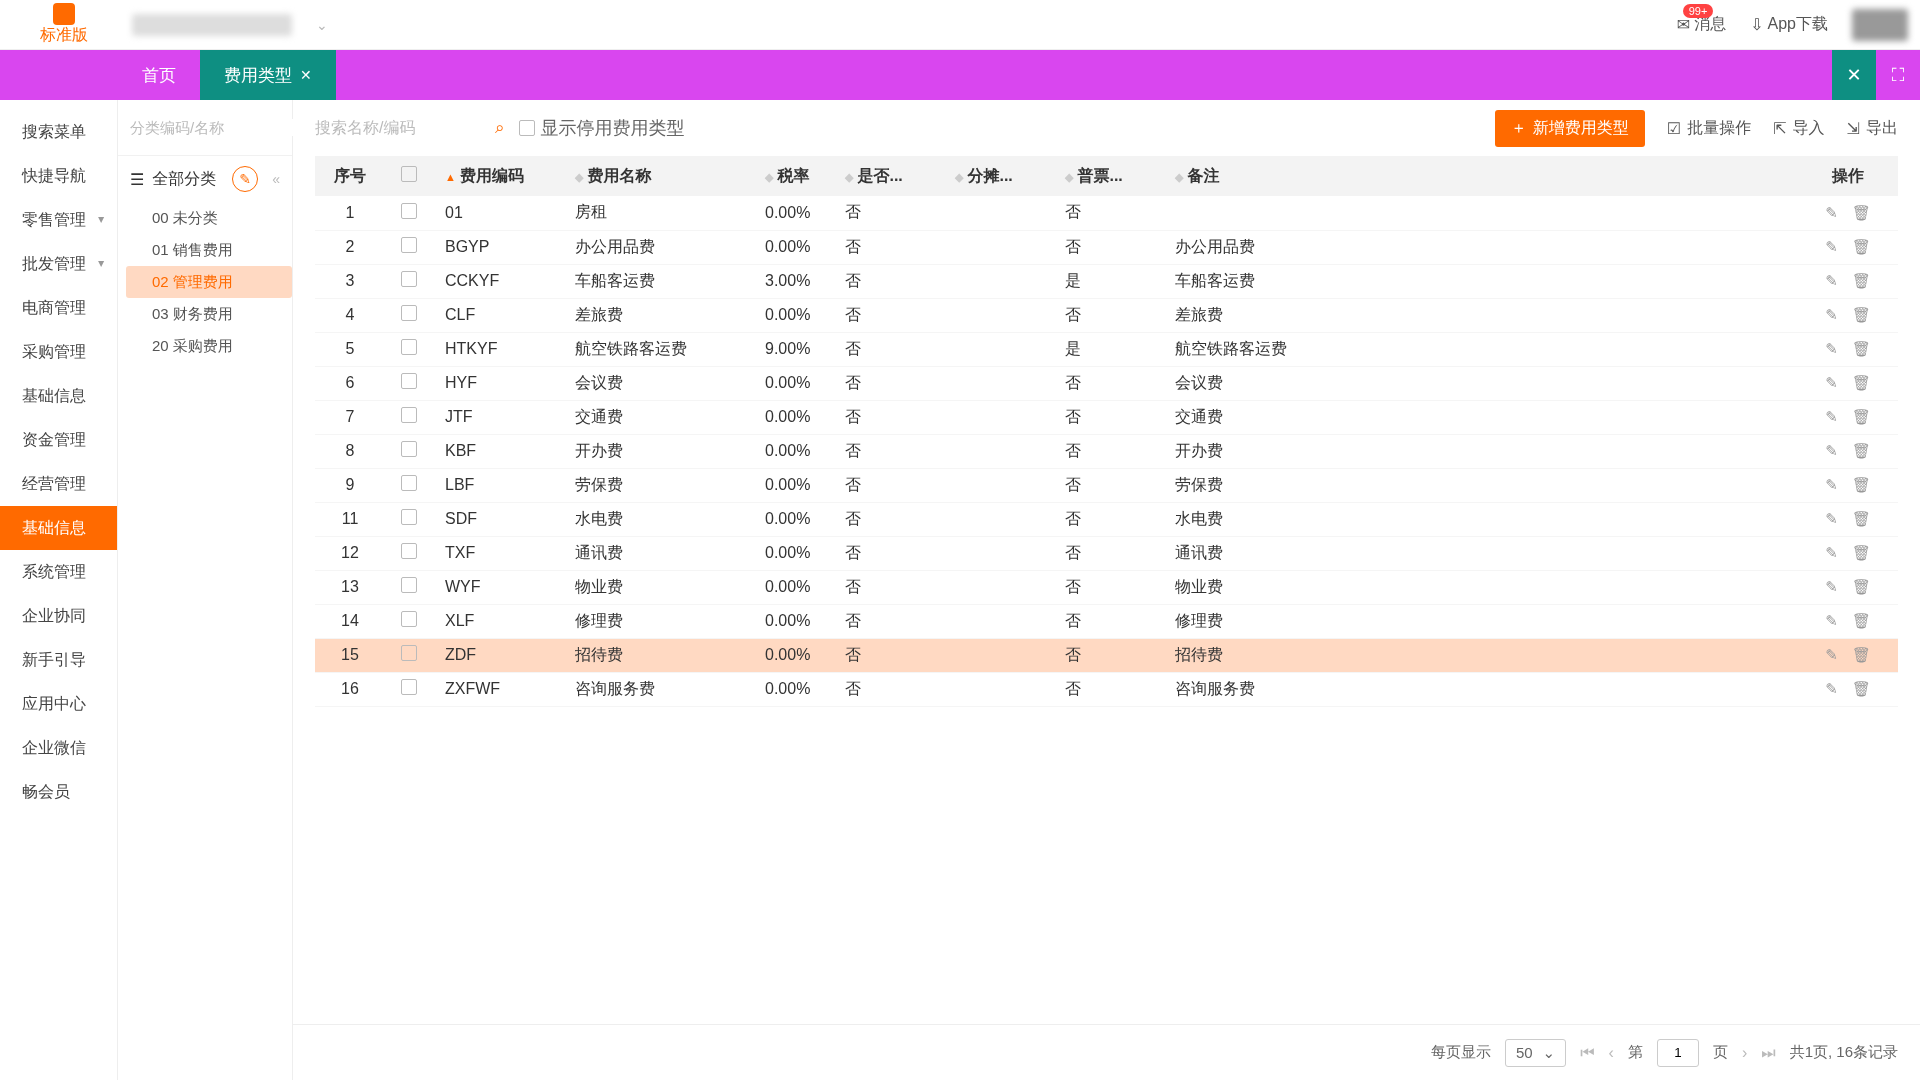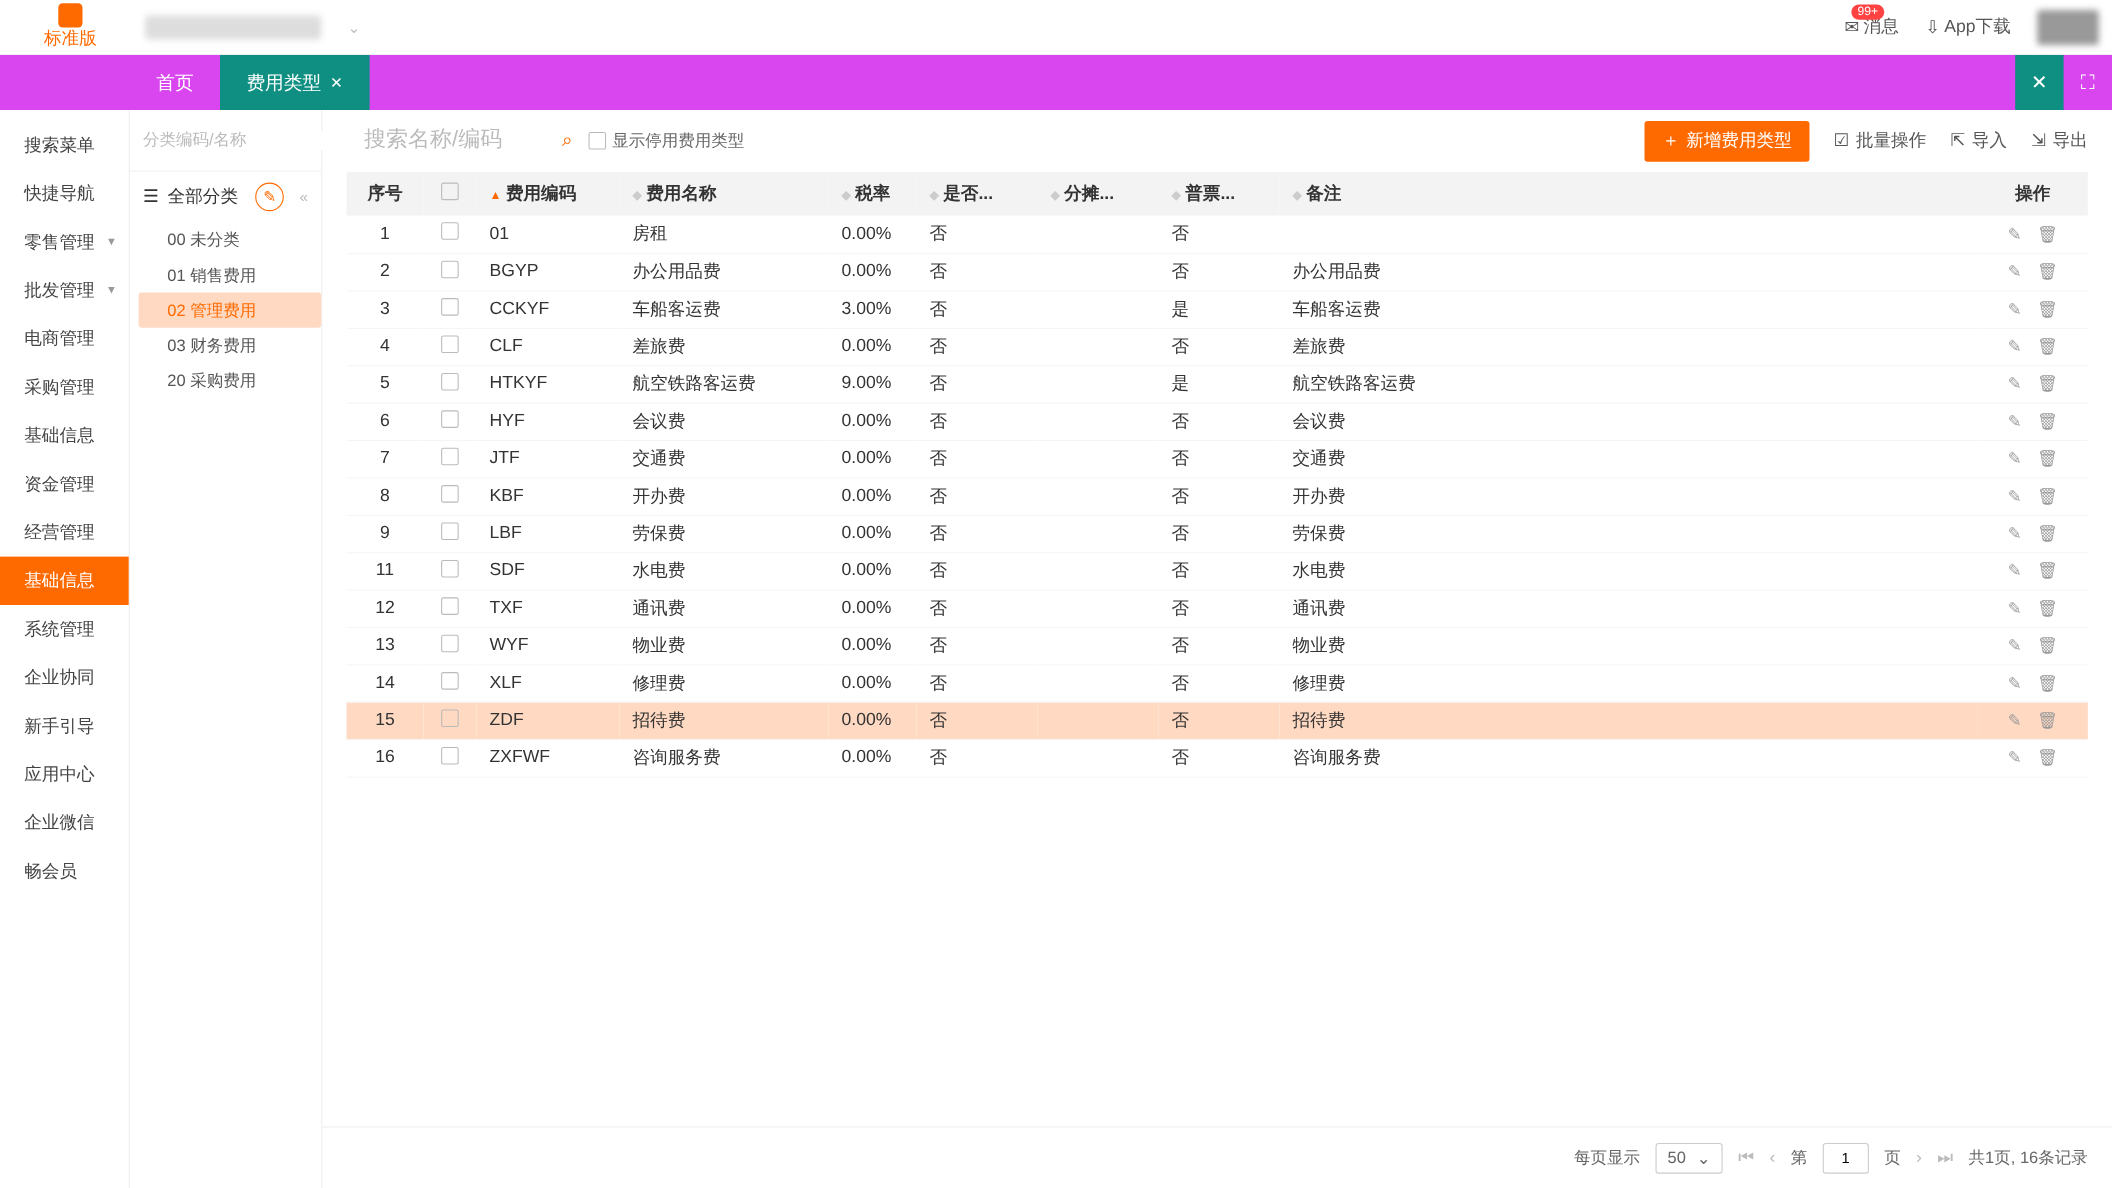--- a/index.html
+++ b/index.html
@@ -39,25 +39,25 @@
   .cat-header { height:46px; display:flex; align-items:center; padding:0 12px; gap:8px; font-size:16px; }
   .cat-header .edit-btn { width:26px;height:26px;border:1px solid #ff6a00;border-radius:50%;display:flex;align-items:center;justify-content:center;color:#ff6a00;margin-left:auto;font-size:14px; }
   .cat-header .collapse { color:#bbb; margin-left:6px; font-size:14px; }
   .cat-list { padding-left:8px; }
   .cat-item { height:32px; display:flex; align-items:center; padding-left:26px; font-size:15px; color:#555; cursor:pointer; }
   .cat-item.selected { background:#ffd9c2; color:#ff6a00; border-radius:3px; }
 
   .content-main { flex:1; display:flex; flex-direction:column; }
   .search-row { display:flex; align-items:center; height:56px; padding:0 22px; gap:14px; }
   .box-search { display:flex; align-items:center; gap:10px; }
-  .box-search input { border:none; border-bottom:1px solid transparent; outline:none; font-size:20px; width:170px; color:#333;margin-left:16px; }
+  .box-search input { border:none; border-bottom:1px solid transparent; outline:none; font-size:16px; width:170px; color:#333; }
   .box-search input::placeholder { color:#bbb; }
   .box-search .s-icon { color:#ff6a00; }
   .chk { width:16px; height:16px; border:1px solid #bbb; border-radius:2px; display:inline-block; }
-  .chk-label { font-size:15px; color:#666; display:flex; align-items:center; gap:6px; }
+  .chk-label { font-size:18px; color:#666; display:flex; align-items:center; gap:6px; }
   .search-right { margin-left:auto; display:flex; align-items:center; gap:22px; }
   .primary-btn { background:#ff6a00; color:#fff; border-radius:3px; padding:8px 16px; font-size:16px; cursor:pointer; display:flex; align-items:center; gap:6px; }
   .ghost-btn { color:#555; font-size:16px; display:flex; align-items:center; gap:6px; cursor:pointer; }
 
   .table-wrap { flex:1; padding:0 22px; overflow:auto; }
   table { width:100%; border-collapse:collapse; }
   thead th { background:#f3f3f3; height:40px; text-align:left; font-weight:600; padding:0 12px; font-size:16px; color:#333; }
   thead th .sort { color:#ccc; font-size:11px; margin-right:4px; display:inline-block; }
   thead th.active-sort .sort { color:#ff6a00; }
   tbody td { height:34px; padding:0 12px; font-size:16px; border-bottom:1px solid #f5f5f5; }

